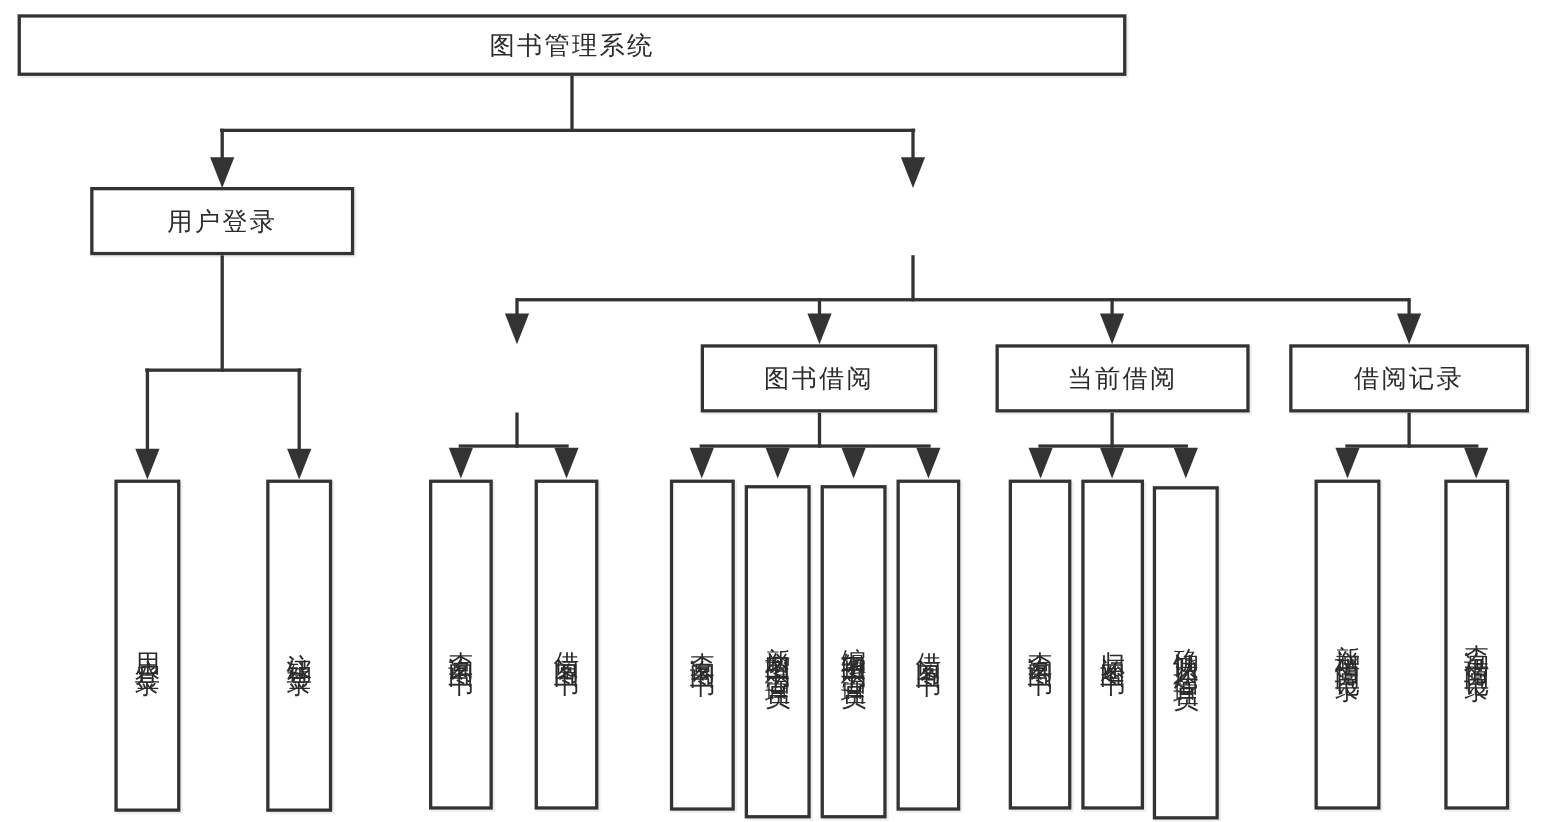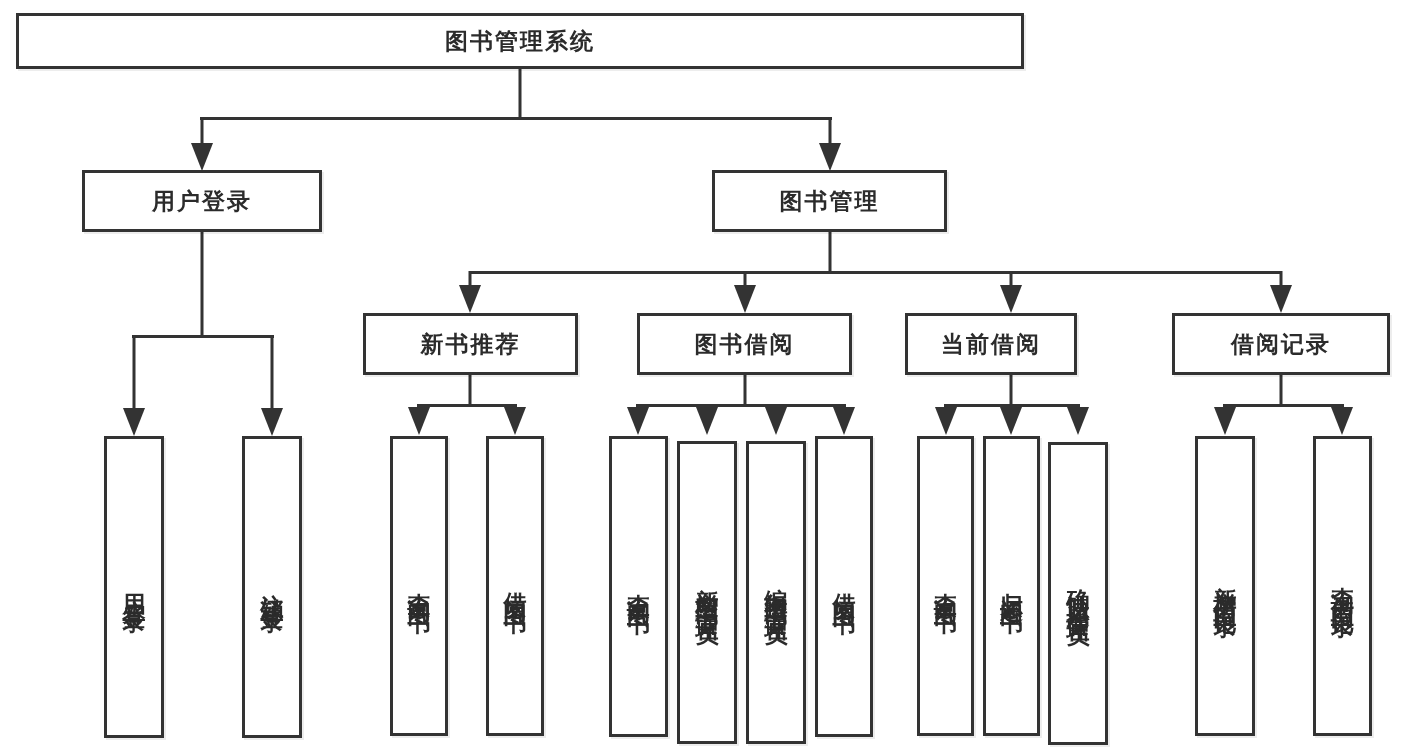--- a/index.html
+++ b/index.html
@@ -15,21 +15,20 @@
     background:var(--background-color);
     font-family:"Liberation Sans","DejaVu Sans",sans-serif;
     color:var(--text-color);
   }
   .stage{
     position:relative;
     width:1405px;
     height:747px;
     background:var(--background-color);
     overflow:hidden;
-    font-weight:bold;
   }
   
   .box{
     position:absolute;
     box-sizing:border-box;
     background:var(--box-fill-color);
     border:3px solid var(--box-border-color);
     display:flex;
     align-items:center;
     justify-content:center;
@@ -133,31 +132,25 @@
   <div class="arrow" style="left:1225px;top:407px;"></div>
   <div class="arrow" style="left:1342px;top:407px;"></div>
 
   <div class="box h" style="left:16px;top:13px;width:1008px;height:56px;">
     <span>图书管理系统</span>
   </div>
 
   <div class="box h" style="left:82px;top:170px;width:240px;height:62px;">
     <span>用户登录</span>
   </div>
-  <div class="box h" style="left:712px;top:170px;width:235px;height:62px;">
-    <span>图书管理</span>
-  </div>
-
-  <div class="box h" style="left:363px;top:313px;width:215px;height:62px;">
-    <span>新书推荐</span>
-  </div>
+
   <div class="box h" style="left:637px;top:313px;width:215px;height:62px;text-align:center;">
     <span>图书借阅</span>
   </div>
-  <div class="box h" style="left:905px;top:313px;width:172px;height:62px;align-items:center;">
+  <div class="box h" style="left:905px;top:313px;width:231px;height:62px;align-items:center;">
     <span>当前借阅</span>
   </div>
   <div class="box h" style="left:1172px;top:313px;width:218px;height:62px;">
     <span>借阅记录</span>
   </div>
 
   <div class="box v" style="left:104px;top:436px;width:60px;height:302px;">
     <span>用户登录</span>
   </div>
   <div class="box v" style="left:242px;top:436px;width:60px;height:302px;">

